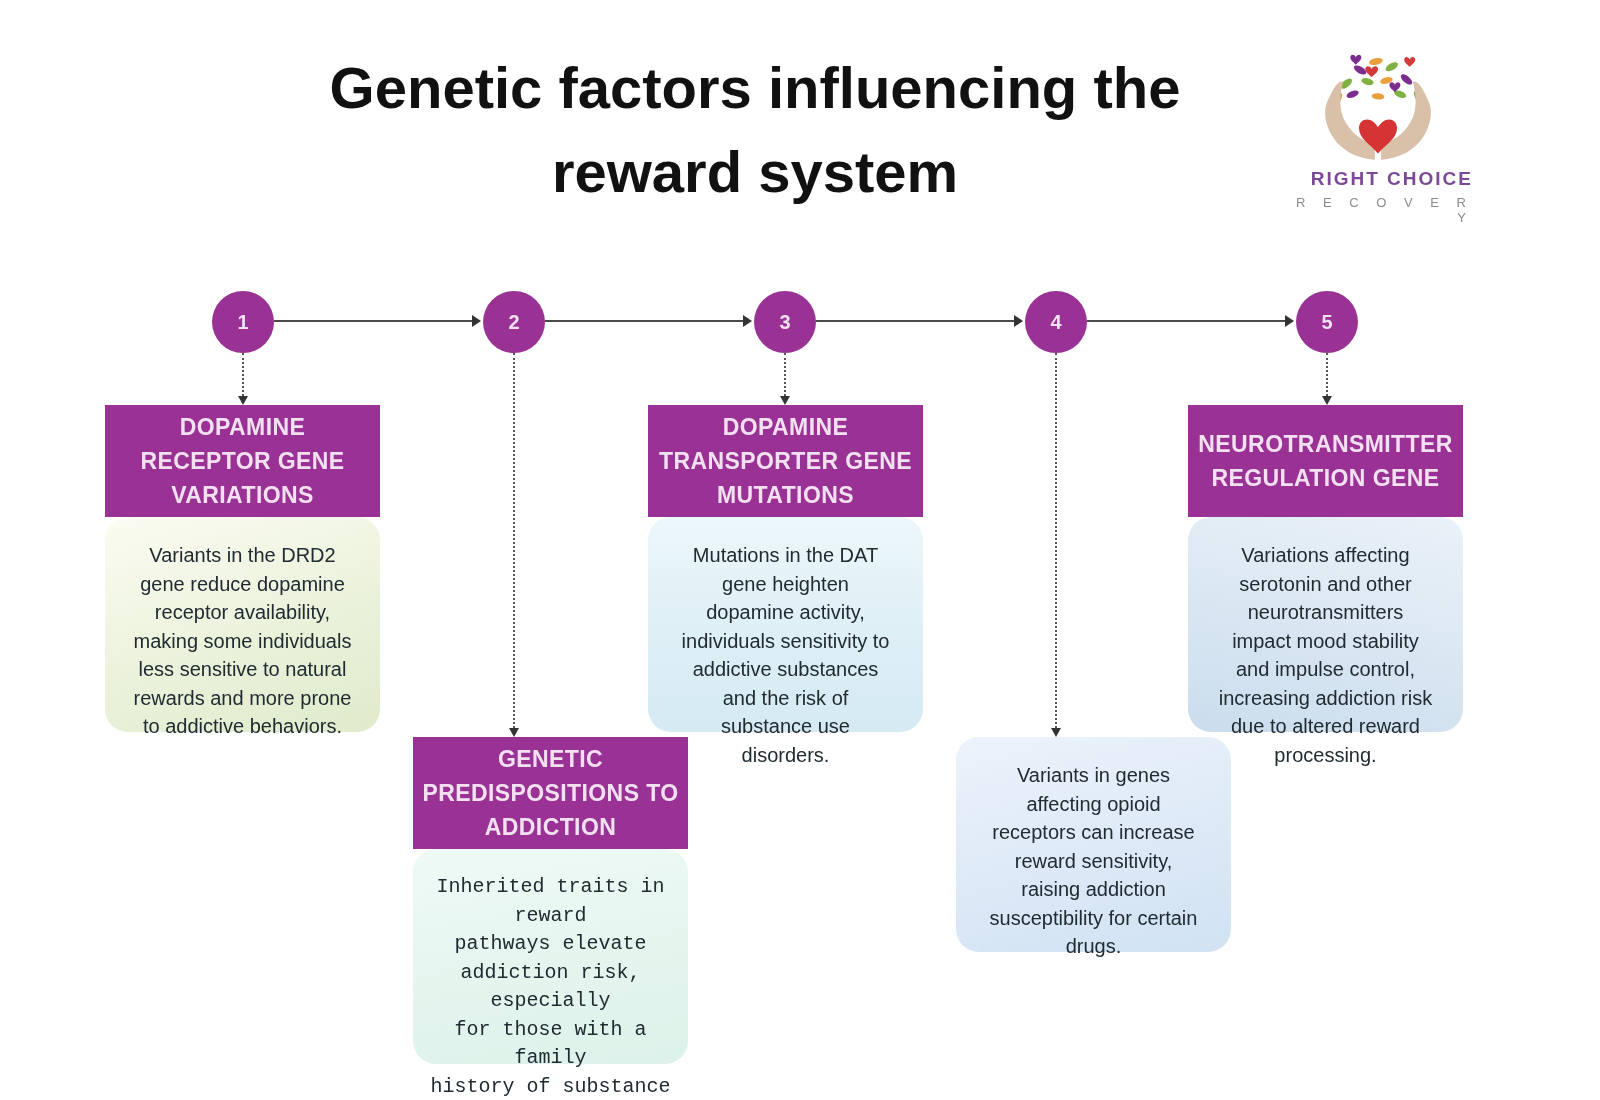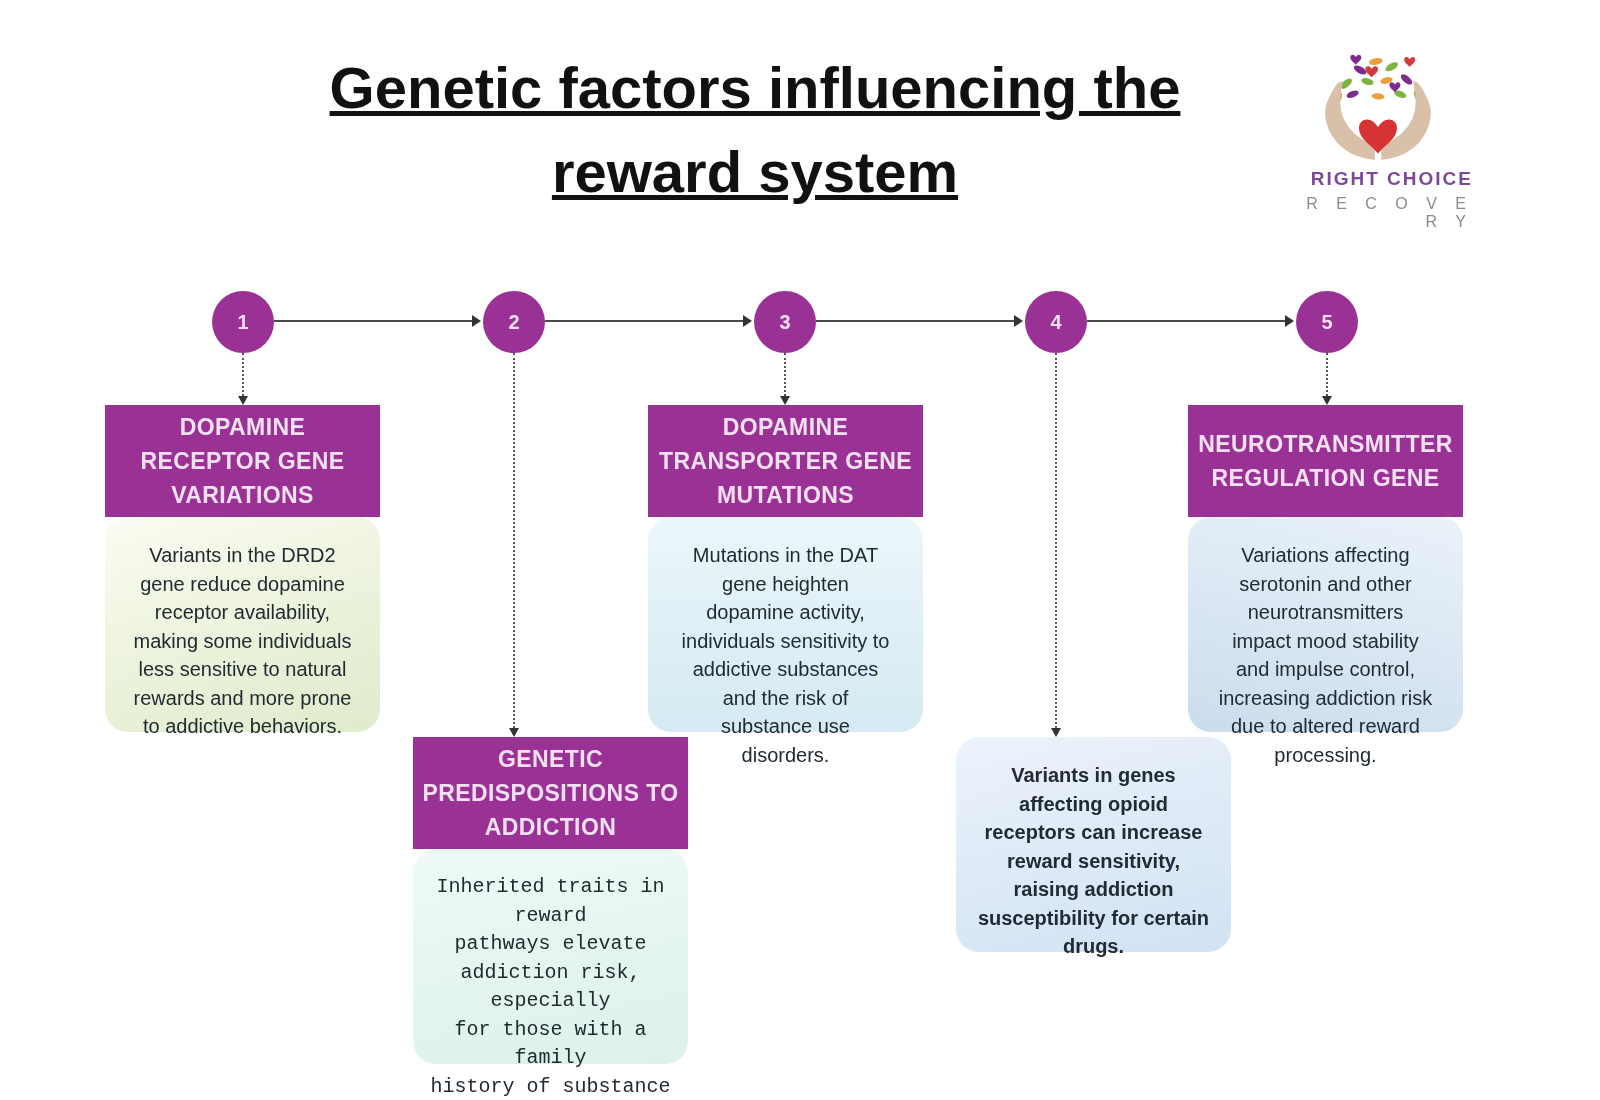--- a/index.html
+++ b/index.html
@@ -2,28 +2,28 @@
 <html style="--accent_purple: #9A3295; --header_text: #F3E1F2; --body_text: #212B32; --connector: #4A4A4A; --logo_purple: #7B4997; --logo_gray: #8B8B8B;"><head>
 <meta charset="utf-8">
 <style>
   html,body{margin:0;padding:0;background:#ffffff;}
   .page{position:relative;width:1600px;height:1100px;background:#fff;overflow:hidden;
         font-family:"Liberation Sans", sans-serif;}
 
   
   .main-title{position:absolute;left:755px;top:46px;transform:translateX(-50%);
     width:1000px;text-align:center;font-size:58px;font-weight:700;color:#111;
-    line-height:84px;letter-spacing:0px;white-space:pre-line;text-decoration:underline;}
+    line-height:84px;letter-spacing:0px;white-space:pre-line;}
 
   
   .logo{position:absolute;left:1283px;top:52px;width:190px;text-align:right;}
   .logo svg{display:block;margin:0 auto;}
   .logo-name{margin-top:4px;font-size:19px;font-weight:700;letter-spacing:2px;
     color:var(--logo_purple,#7B4997);}
-  .logo-sub{margin-top:5px;font-size:16px;font-weight:400;letter-spacing:7px;
+  .logo-sub{margin-top:5px;font-size:13px;font-weight:400;letter-spacing:7px;
     color:var(--logo_gray,#8B8B8B);}
 
   
   .circle{position:absolute;top:291px;width:62px;height:62px;border-radius:50%;
     background:var(--accent_purple,#9A3295);display:flex;align-items:center;justify-content:center;
     font-size:20px;font-weight:700;color:var(--header_text,#F3E1F2);z-index:3;}
   .h-line{position:absolute;top:320px;height:2px;background:var(--connector,#4A4A4A);z-index:1;}
   .h-arrow{position:absolute;top:315px;width:0;height:0;z-index:2;
     border-top:6px solid transparent;border-bottom:6px solid transparent;
     border-left:9px solid #333;}
@@ -39,21 +39,21 @@
   .card-title{color:var(--header_text,#F3E1F2);font-size:23px;font-weight:700;
     letter-spacing:0.4px;line-height:34px;text-align:center;white-space:pre-line;}
   .card-body{height:215px;overflow:visible;border-radius:23px;}
   .card-desc{margin:0;padding-top:24px;color:var(--body_text,#212B32);font-size:20px;
     line-height:28.5px;text-align:center;white-space:pre-line;}
   .top-card{top:405px;}
   .bottom-card{top:737px;padding-left:36px;}
   .b1{background:linear-gradient(160deg,#FBFCF2 0%,#EBF2DB 55%,#DFEBCB 100%);}
   .b2{background:linear-gradient(170deg,#EFFAF6 0%,#E4F5EE 55%,#DDF2EA 100%);font-family:Liberation Mono, monospace;}
   .b3{background:linear-gradient(180deg,#ECF7FA 0%,#DEEFF6 55%,#D5EAF3 100%);}
-  .b4{background:linear-gradient(165deg,#ECF3FB 0%,#DDE9F7 55%,#D0E2F3 100%);font-weight:bold;}
+  .b4{background:linear-gradient(165deg,#ECF3FB 0%,#DDE9F7 55%,#D0E2F3 100%);}
   .b5{background:linear-gradient(195deg,#EAF2F9 0%,#D9E6F2 55%,#CADDED 100%);}
 </style>
 </head>
 <body>
 
 <div class="page">
 
   <div class="main-title">Genetic factors influencing the
 reward system</div>
 

